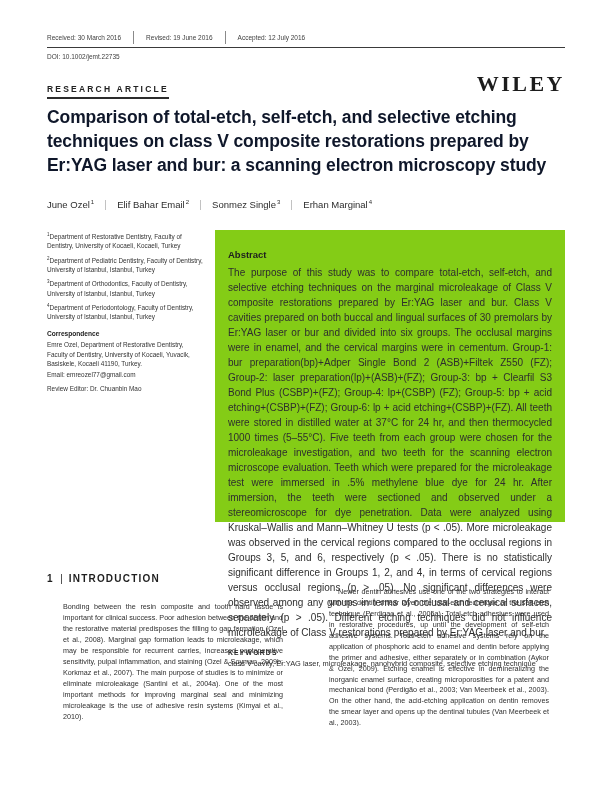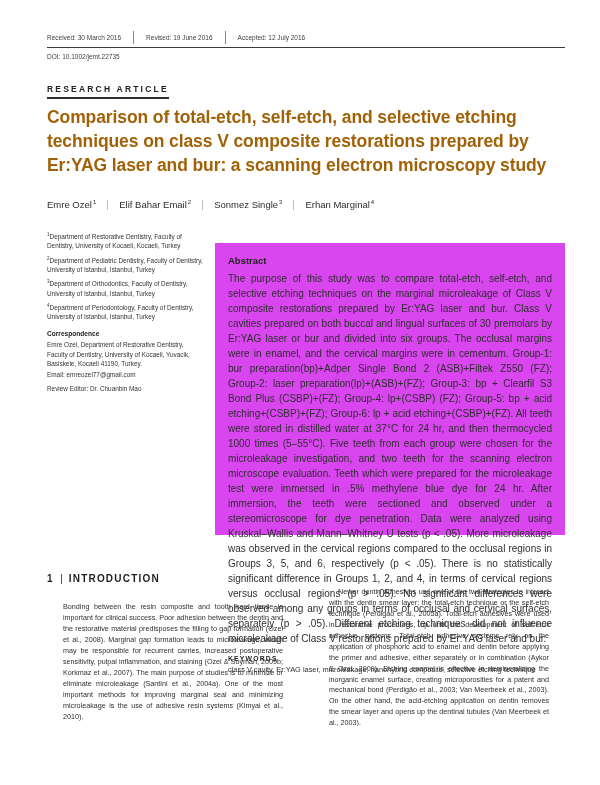--- a/index.html
+++ b/index.html
@@ -13,39 +13,39 @@
   .vsep{width:1px;height:13px;background:#8a8a8a;margin:0 12px;}
   .top-rule{position:absolute;left:47px;right:35px;top:47px;border-top:1.2px solid #3a3a3a;}
   .doi{position:absolute;left:47px;top:53px;font-size:6.5px;color:#3d3d3d;}
 
   .article-type{position:absolute;left:47px;top:84px;font-size:8.5px;font-weight:bold;
                 letter-spacing:2.2px;color:#222;border-bottom:2px solid #2c2c2c;padding-bottom:3px;}
   .wiley{position:absolute;right:35px;top:71px;font-family:"Liberation Serif",serif;
          font-size:22px;font-weight:bold;letter-spacing:2.5px;color:#1c1c1c;}
 
   .title{position:absolute;left:47px;top:106px;width:524px;font-size:17.5px;font-weight:bold;
-         color:#a16207;line-height:1.36;letter-spacing:-0.1px;}
+         color:#0f172a;line-height:1.36;letter-spacing:-0.1px;}
 
   .authors{position:absolute;left:47px;top:199px;display:flex;align-items:flex-start;
            font-size:9.5px;color:#2d2d2d;}
   .authors sup{font-size:6px;line-height:1;margin-left:1px;}
   .asep{width:1px;height:10px;background:#c2c2c2;margin:1px 11px 0 11px;}
 
   
   .sidebar{position:absolute;left:47px;top:232px;width:158px;font-size:6.4px;line-height:1.45;
            color:#333;}
   .affil{margin-bottom:5px;}
   .affil sup{font-size:4.5px;}
   .corr-heading{font-weight:bold;font-size:6.6px;margin-top:7px;margin-bottom:2px;color:#222;}
   .email-line{margin-top:2px;}
   .review-editor{margin-top:5px;}
 
   
-  .abstract-box{position:absolute;left:215px;top:230px;width:350px;height:292px;background:#d946ef;
-                box-sizing:border-box;padding:12px 13px;margin-top:13px;}
+  .abstract-box{position:absolute;left:215px;top:230px;width:350px;height:292px;background:#84cc16;
+                box-sizing:border-box;padding:19px 13px;}
   .abstract-heading{font-size:9.5px;font-weight:bold;color:#1f1f1f;margin-bottom:5px;}
   .abstract-body{font-size:10px;line-height:1.5;text-align:justify;color:#2e2e2e;}
   .keywords-heading{font-size:6.8px;font-weight:bold;letter-spacing:1.2px;margin-top:9px;color:#1f1f1f;}
   .keywords-text{font-size:7.4px;margin-top:3px;color:#2e2e2e;}
 
   
   .columns{position:absolute;left:47px;top:571px;width:518px;display:flex;gap:14px;}
   .col{width:252px;font-size:7.2px;line-height:1.52;text-align:justify;color:#2e2e2e;}
   .section-heading{display:flex;align-items:center;font-size:10px;font-weight:bold;
                    letter-spacing:1.2px;color:#1f1f1f;margin-bottom:10px;}
@@ -73,25 +73,26 @@
     <span>Received: 30 March 2016</span>
     <span class="vsep"></span>
     <span>Revised: 19 June 2016</span>
     <span class="vsep"></span>
     <span>Accepted: 12 July 2016</span>
   </div>
   <div class="top-rule"></div>
   <div class="doi">DOI: 10.1002/jemt.22735</div>
 
   <div class="article-type">RESEARCH ARTICLE</div>
+  <div class="wiley">WILEY</div>
 
   <h1 class="title" style="margin:0;">Comparison of total-etch, self-etch, and selective etching techniques on class V composite restorations prepared by Er:YAG laser and bur: a scanning electron microscopy study</h1>
 
   <div class="authors">
-    <span><span>Emre Ozel</span><sup>1</sup></span>
+    <span><span>June Ozel</span><sup>1</sup></span>
     <span class="asep"></span>
     <span><span>Elif Bahar Email</span><sup>2</sup></span>
     <span class="asep"></span>
     <span><span>Sonmez Single</span><sup>3</sup></span>
     <span class="asep"></span>
     <span><span>Erhan Marginal</span><sup>4</sup></span>
   </div>
 
   <div class="sidebar">
     <div class="affil"><sup>1</sup><span>Department of Restorative Dentistry, Faculty of Dentistry, University of Kocaeli, Kocaeli, Turkey</span></div>

